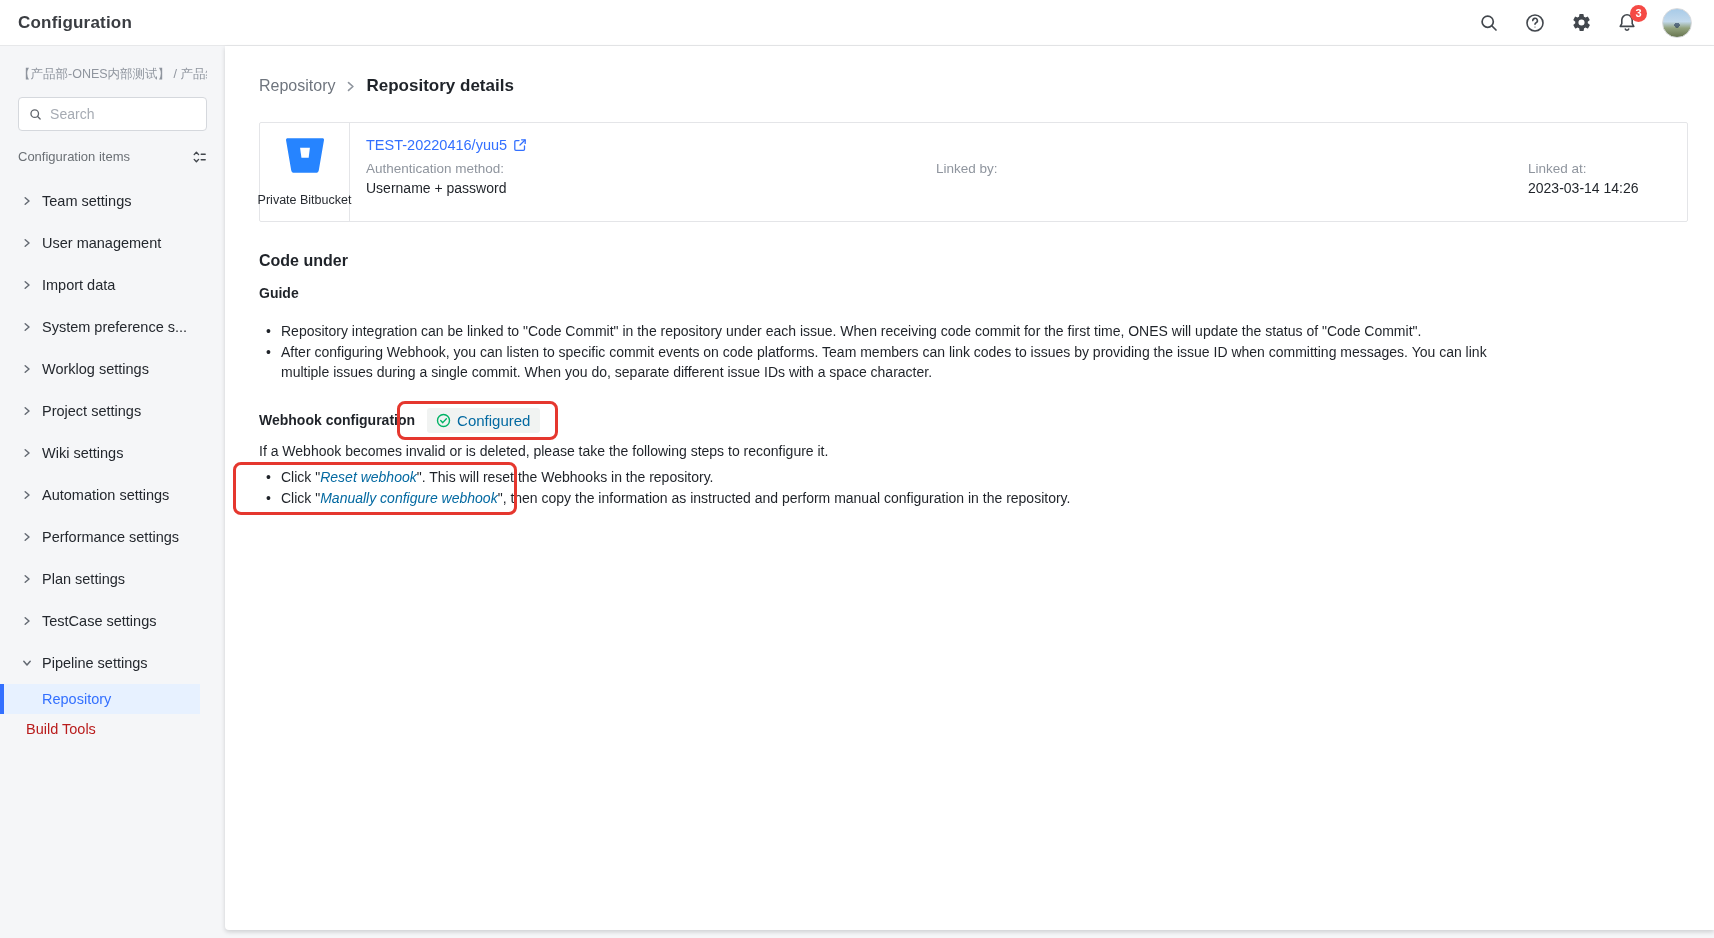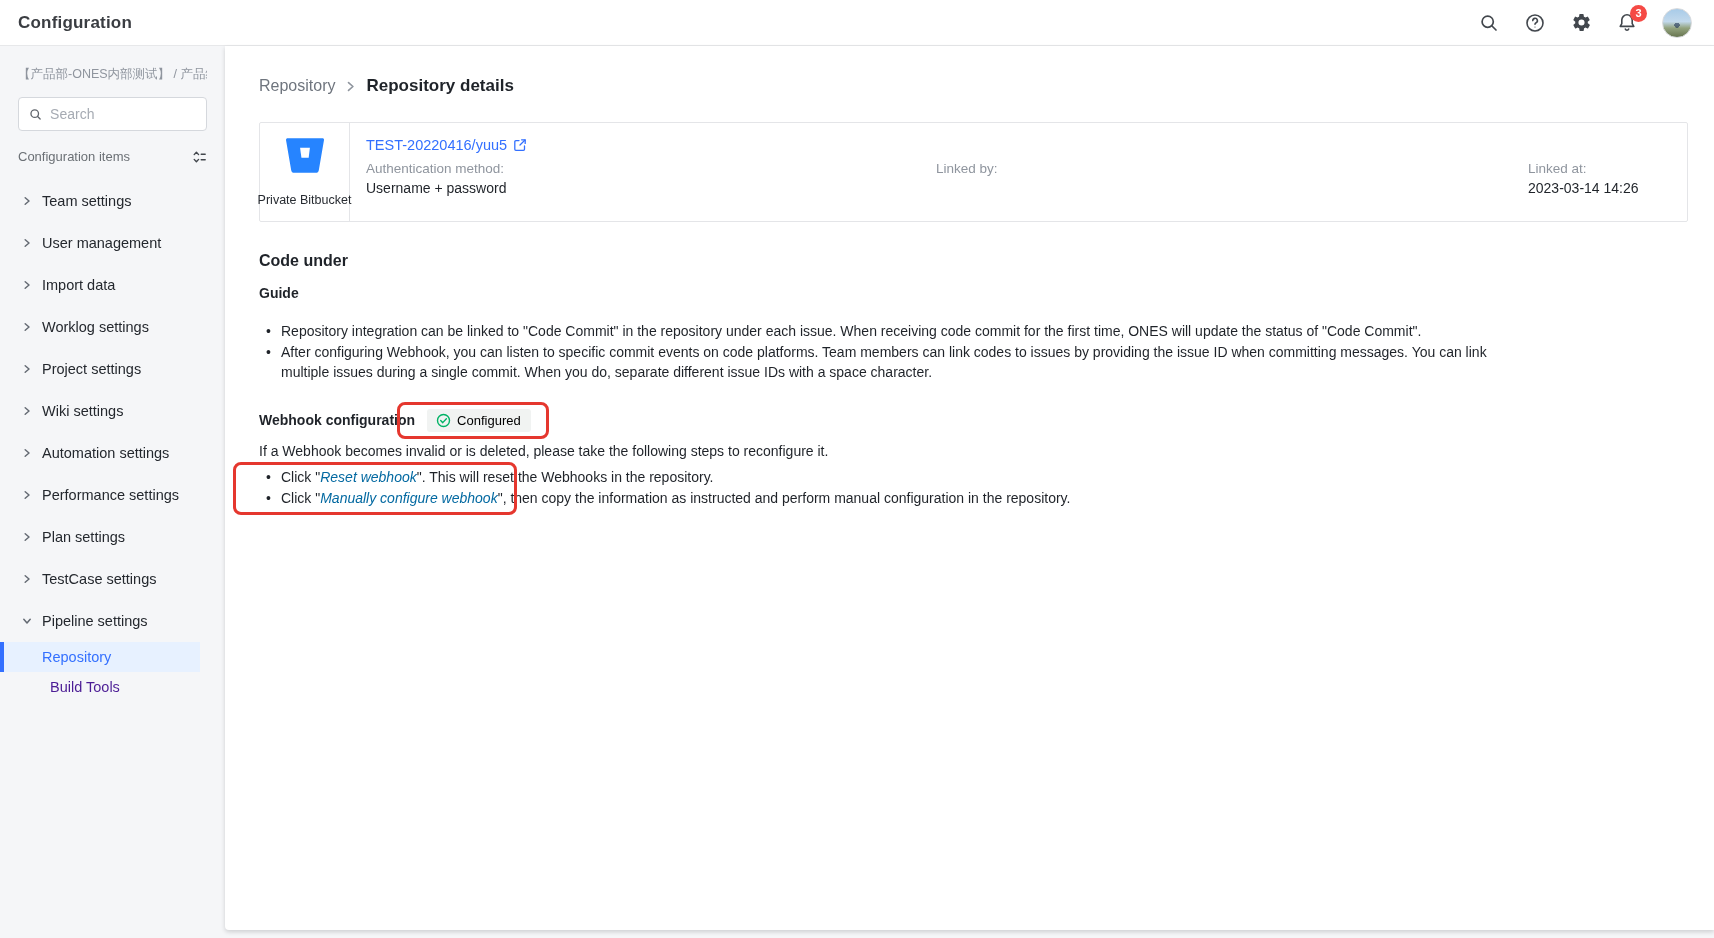--- a/index.html
+++ b/index.html
@@ -54,22 +54,22 @@
   }
   .config-items-label { font-size:13px; color:#6b7075; }
   .nav-list { margin-top:16px; }
   .nav-item {
     height:42px; display:flex; align-items:center; gap:10px;
     padding-left:22px; width:200px; cursor:pointer; font-size:14.5px; color:#24282e;
   }
   .chev { width:10px; height:10px; display:flex; align-items:center; justify-content:center; color:#646a73; flex:none; }
   .chev.down svg { transform:rotate(90deg); }
   .nav-child {
-    height:30px; display:flex; align-items:center; padding-left:50px;
-    width:200px; cursor:pointer; font-size:14.5px; color:#4c1d95;
+    height:30px; display:flex; align-items:center; padding-left:26px;
+    width:200px; cursor:pointer; font-size:14.5px; color:#b91c1c;
   }
   .nav-child.selected {
     background:#e7f1ff; color:#3370ff; border-left:4px solid #3370ff; padding-left:38px;
   }
 
   
   .main-panel {
     flex:1; background:#fff; margin-bottom:8px;
     border-bottom-left-radius:4px;
     box-shadow:0 2px 4px rgba(31,35,41,.18);
@@ -107,21 +107,21 @@
   .guide-list li::before, .steps-list li::before {
     content:"•"; position:absolute; left:7px; top:0; color:#1f2329;
   }
 
   .webhook-sec { margin-top:24px; }
   .webhook-title-row { display:flex; align-items:center; gap:12px; height:28px; }
   .badge-wrap { position:relative; display:inline-flex; }
   .status-badge {
     display:inline-flex; align-items:center; gap:6px;
     background:#f1f3f2; border-radius:3px; padding:4px 10px 4px 9px;
-    font-size:13px; color:#000000; white-space:nowrap;
+    font-size:15px; color:#0369a1; white-space:nowrap;
   }
   .webhook-intro { font-size:14px; line-height:20px; margin-top:7px; color:#1f2329; }
   .steps-list { list-style:none; margin-top:6px; position:relative; }
   .step-link { color:#0369a1; text-decoration:none; cursor:pointer;font-style:italic; }
 
   .anno-box {
     position:absolute; border:3px solid #e5372e; border-radius:8px;
     pointer-events:none; z-index:5;
   }
   .anno-badge { left:-30px; top:-7px; right:-18px; bottom:-7px; }
@@ -215,20 +215,28 @@
               </svg>
             </span>
           <span>Import data</span>
         </div>
         <div class="nav-item">
           <span class="chev">
               <svg width="10" height="10" viewBox="0 0 10 10" fill="none" stroke="#646a73" stroke-width="1.5" stroke-linecap="round" stroke-linejoin="round">
                 <polyline points="3.2,1.8 7,5 3.2,8.2"></polyline>
               </svg>
             </span>
+          <span>System preference s...</span>
+        </div>
+        <div class="nav-item">
+          <span class="chev">
+              <svg width="10" height="10" viewBox="0 0 10 10" fill="none" stroke="#646a73" stroke-width="1.5" stroke-linecap="round" stroke-linejoin="round">
+                <polyline points="3.2,1.8 7,5 3.2,8.2"></polyline>
+              </svg>
+            </span>
           <span>Worklog settings</span>
         </div>
         <div class="nav-item">
           <span class="chev">
               <svg width="10" height="10" viewBox="0 0 10 10" fill="none" stroke="#646a73" stroke-width="1.5" stroke-linecap="round" stroke-linejoin="round">
                 <polyline points="3.2,1.8 7,5 3.2,8.2"></polyline>
               </svg>
             </span>
           <span>Project settings</span>
         </div>

